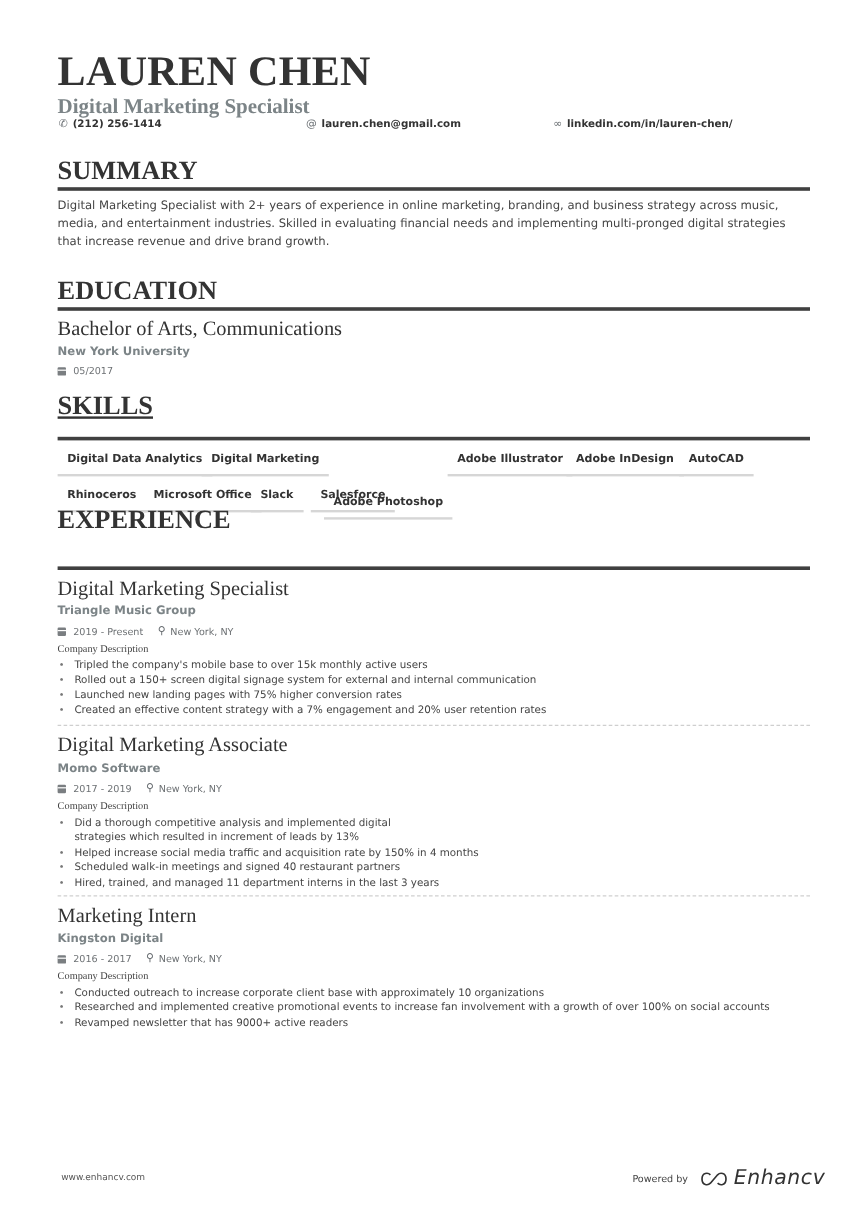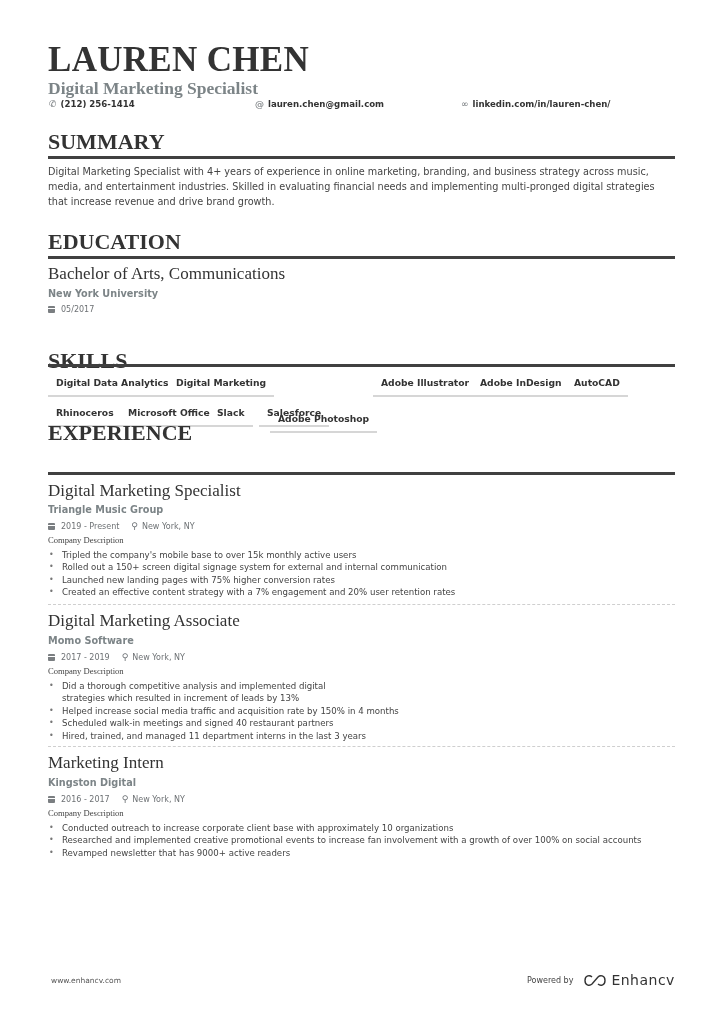--- a/index.html
+++ b/index.html
@@ -33,21 +33,21 @@
   .company { position: absolute; left: 0; font-size: 9.7px; font-weight: bold; color: #7c8487; }
   .desc-label { position: absolute; left: 0; font-size: 8.6px; color: #444; font-family: Liberation Serif, serif; }
   .bullets { position: absolute; left: 0; margin: 0; padding: 0; list-style: none; font-size: 8.6px; color: #444; line-height: 12.4px; }
   .bullets li { position: relative; padding-left: 14px; }
   .bullets li::before { content: "•"; position: absolute; left: 1px; top: 0; color: #777; font-size: 8px; }
   .dash { position: absolute; left: 0; width: 627px; border-top: 1px dashed #cfcfcf; }
 
   .footer-left { position: absolute; left: 51px; top: 976px; font-size: 7.5px; color: #555; }
   .footer-right { position: absolute; left: 527px; top: 972px; display: flex; align-items: center; gap: 10px; }
   .powered { font-size: 8px; color: #444; }
-  .brand { display: flex; align-items: center; gap: 4px; font-size: 14px; color: #333; letter-spacing: 0.5px; }
+  .brand { display: flex; align-items: center; gap: 4px; font-size: 17px; color: #333; letter-spacing: 0.5px; font-style: italic; }
 </style>
 </head>
 <body>
 
 <div class="page">
 
   <div class="name serif">LAUREN CHEN</div>
   <div class="headline serif">Digital Marketing Specialist</div>
   <div class="contacts sans">
     <div class="contact" style="left:1px;">
@@ -59,32 +59,32 @@
       <span>lauren.chen@gmail.com</span>
     </div>
     <div class="contact" style="left:413px;">
       <span class="ic">∞</span>
       <span>linkedin.com/in/lauren-chen/</span>
     </div>
   </div>
 
   <div class="section-title serif" style="top:129px;">SUMMARY</div>
   <div class="rule" style="top:156px;"></div>
-  <div class="summary-text sans">Digital Marketing Specialist with 4+ years of experience in online marketing, branding, and business strategy across music, media, and entertainment industries. Skilled in evaluating financial needs and implementing multi-pronged digital strategies that increase revenue and drive brand growth.</div>
+  <div class="summary-text sans">Digital Marketing Specialist with 2+ years of experience in online marketing, branding, and business strategy across music, media, and entertainment industries. Skilled in evaluating financial needs and implementing multi-pronged digital strategies that increase revenue and drive brand growth.</div>
 
   <div class="section-title serif" style="top:229px;">EDUCATION</div>
   <div class="rule" style="top:256px;"></div>
   <div class="degree serif">Bachelor of Arts, Communications</div>
   <div class="school sans">New York University</div>
   <div class="meta sans" style="top:305px;">
     <span class="ic"></span>
     <span>05/2017</span>
   </div>
 
-  <div class="section-title serif" style="top:348px;">SKILLS</div>
+  <div class="section-title serif" style="top:325px;text-decoration:underline;">SKILLS</div>
   <div class="rule" style="top:364px;"></div>
   <div class="skills sans">
     <span class="skill" style="left:0px; top:0;">Digital Data Analytics</span>
     <span class="skill" style="left:120px; top:0;">Digital Marketing</span>
     <span class="skill" style="left:222px; top:0;margin-top:36px;">Adobe Photoshop</span>
     <span class="skill" style="left:325px; top:0;">Adobe Illustrator</span>
     <span class="skill" style="left:424px; top:0;">Adobe InDesign</span>
     <span class="skill" style="left:518px; top:0;">AutoCAD</span>
     <span class="skill" style="left:0px; top:30px;">Rhinoceros</span>
     <span class="skill" style="left:72px; top:30px;">Microsoft Office</span>

